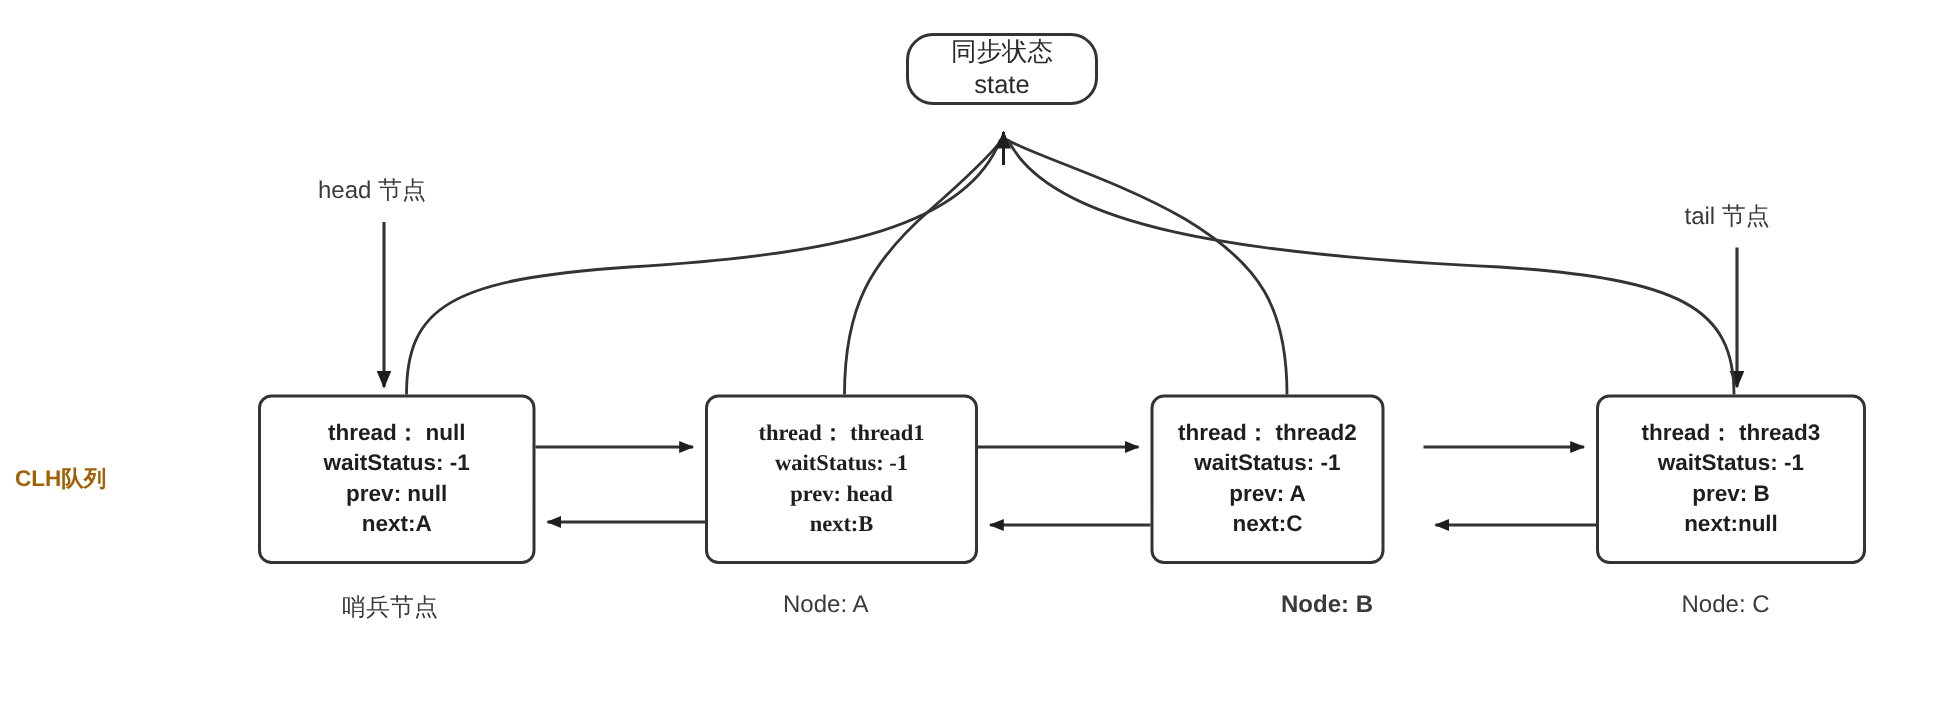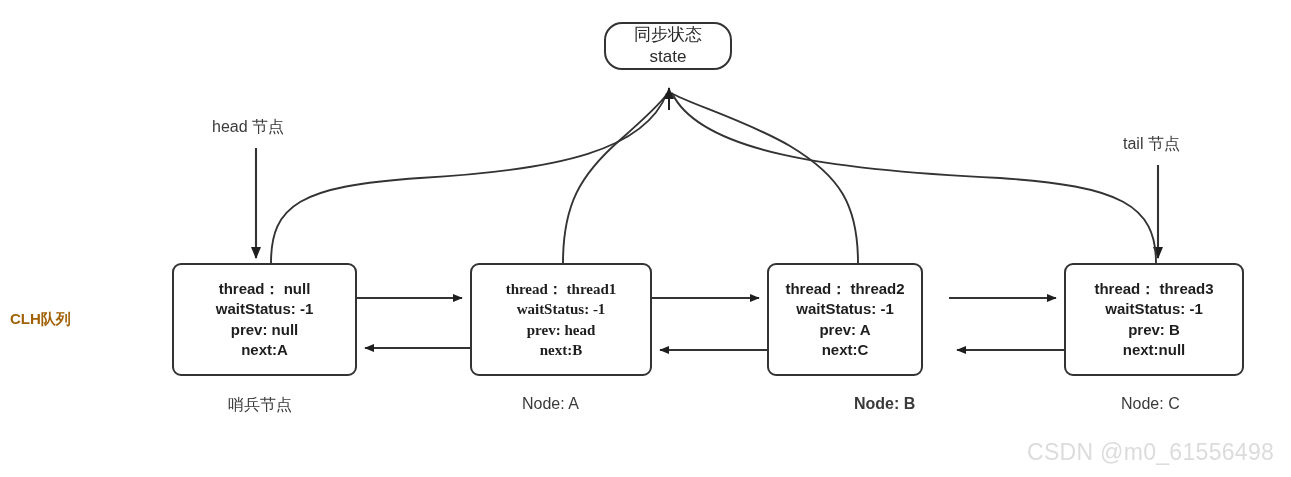--- a/index.html
+++ b/index.html
@@ -201,15 +201,14 @@
 
   <div class="lbl" id="head-label">head 节点</div>
 
   <div class="lbl" id="tail-label">tail 节点</div>
 
   <div class="caption" id="cap0">哨兵节点</div>
   <div class="caption" id="cap1">Node: A</div>
   <div class="caption" id="cap2">Node: B</div>
   <div class="caption" id="cap3">Node: C</div>
 
-  <div id="watermark">CSDN @m0_61556498</div>
 
 </div>
 
 </body></html>

